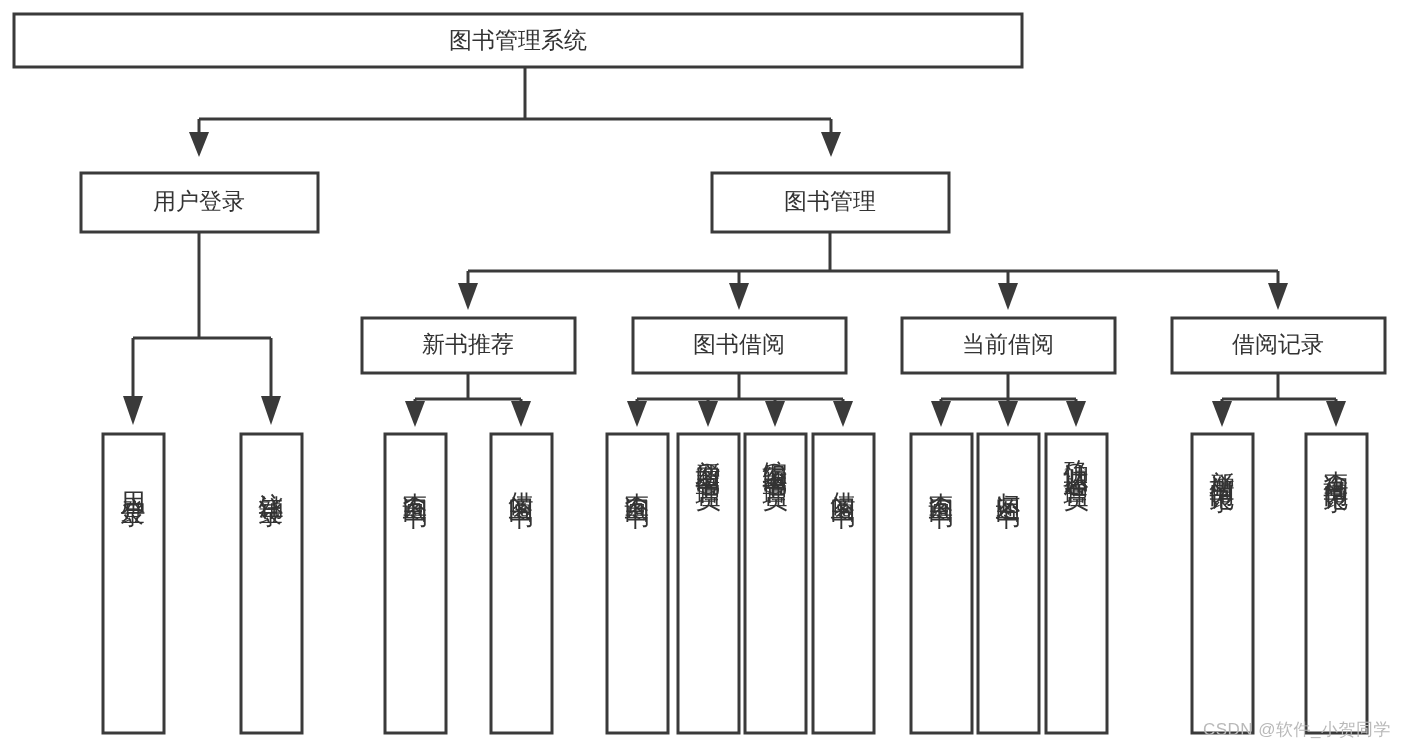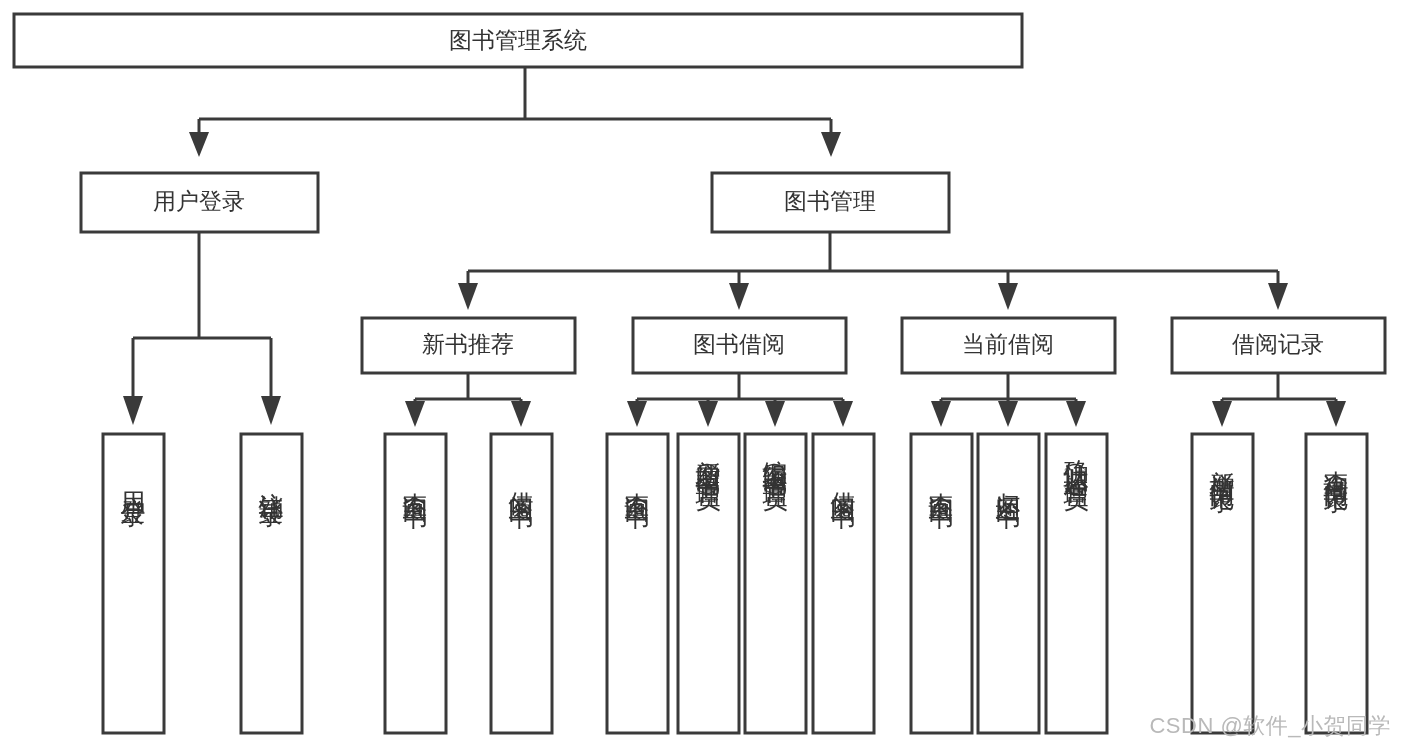--- a/index.html
+++ b/index.html
@@ -74,21 +74,21 @@
     line-height: 1.04;
     letter-spacing: 4px;
     color: #333333;
     white-space: nowrap;
   }
   #watermark {
     position: absolute;
     right: 14px;
     bottom: 6px;
     font-family: "Liberation Sans", "DejaVu Sans", sans-serif;
-    font-size: 22px;
+    font-size: 17px;
     color: #b9b9b9;
     letter-spacing: 0.5px;
     white-space: nowrap;
     pointer-events: none;
   }
 </style>
 </head>
 <body>
 
 <div id="diagram-root">

